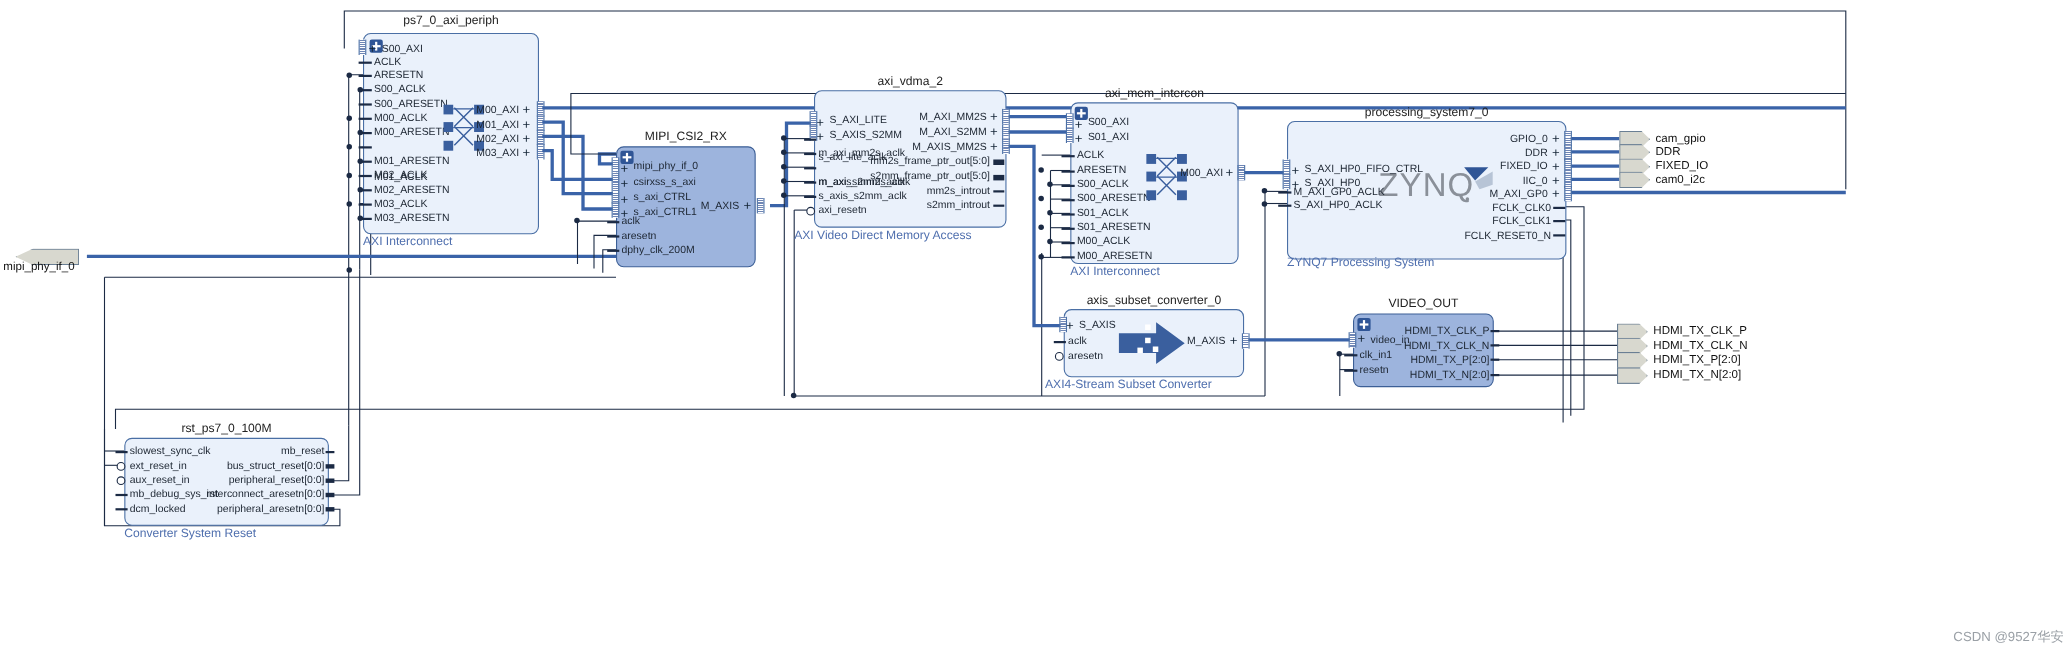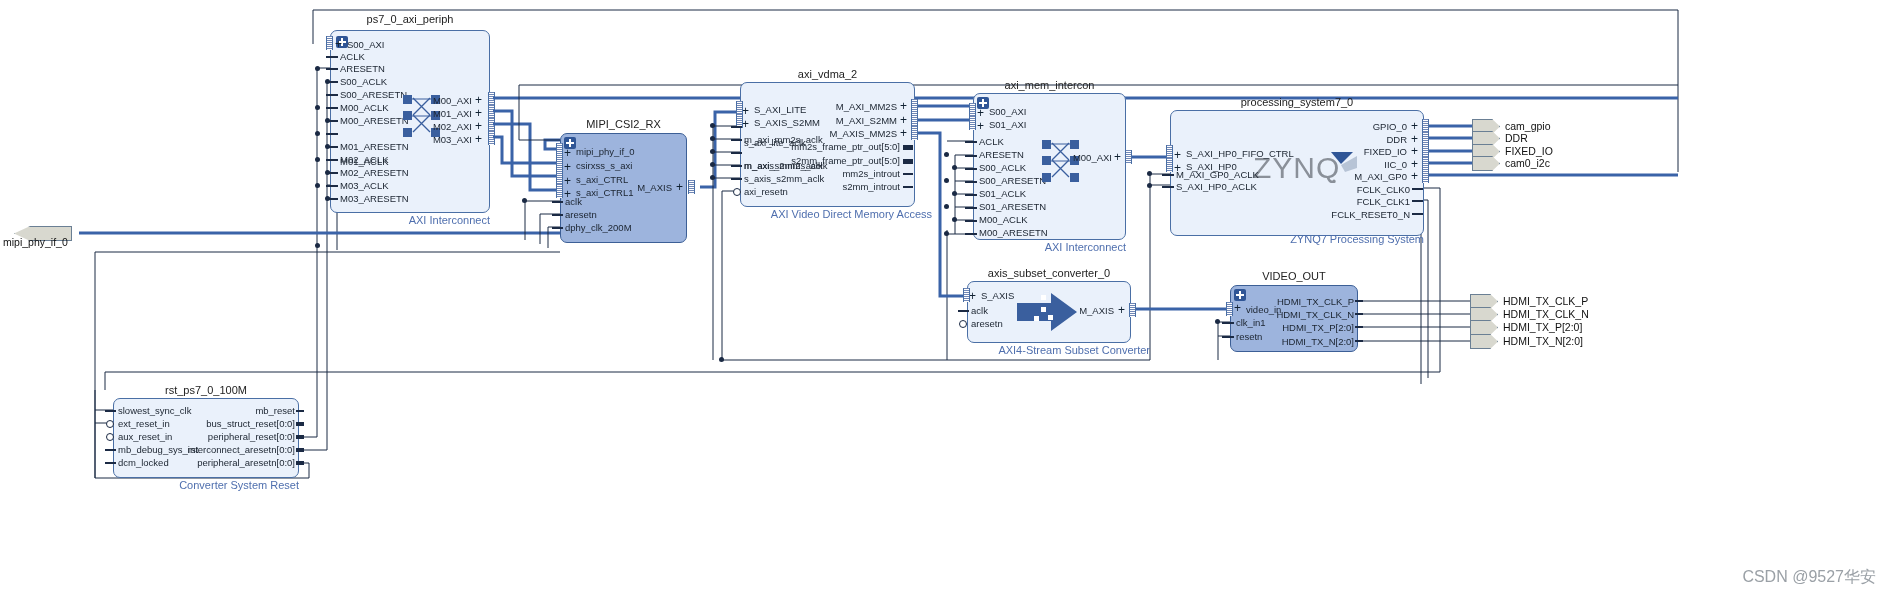--- a/index.html
+++ b/index.html
@@ -7,21 +7,21 @@
        font-family:"Liberation Sans","DejaVu Sans",sans-serif;}
   #canvas{position:absolute;left:0;top:0;width:1884px;height:592px;}
   svg.wires{position:absolute;left:0;top:0;width:1884px;height:592px;pointer-events:none;}
 
   
   .blk{position:absolute;box-sizing:border-box;border:1px solid #4a6fa5;
        border-radius:7px;background:#eaf1fb;}
   .blk.shaded{background:#9db4dd;border-color:#3c5f96;}
   .blk-title{position:absolute;left:0;right:0;text-align:center;color:#222;
              font-size:11px;white-space:nowrap;}
-  .blk-sub{position:absolute;left:0;right:0;text-align:right;color:#4f6fae;
+  .blk-sub{position:absolute;left:0;right:0;text-align:left;color:#4f6fae;
            font-size:11px;white-space:nowrap;}
   .plusbox{position:absolute;width:12px;height:12px;background:#2f5596;
            border-radius:2px;}
   .plusbox:before{content:"";position:absolute;left:2px;top:5px;width:8px;height:2px;background:#fff;}
   .plusbox:after{content:"";position:absolute;left:5px;top:2px;width:2px;height:8px;background:#fff;}
 
   
   .pin{position:absolute;font-size:9.5px;color:#1b2430;white-space:nowrap;
        line-height:11px;height:11px;}
   .pin.l{text-align:left;}
@@ -40,21 +40,21 @@
          box-sizing:border-box;}
   .eport.out{clip-path:polygon(0 0,72% 0,100% 50%,72% 100%,0 100%);}
   .eport.in{clip-path:polygon(0 50%,28% 0,100% 0,100% 100%,28% 100%);}
   .eplabel{position:absolute;font-size:10.5px;color:#111;white-space:nowrap;}
 
   
   .xbar{position:absolute;}
   .zynq{position:absolute;font-size:26px;color:#7b8794;letter-spacing:1px;
         font-family:"Liberation Sans",sans-serif;}
   .arrowglyph{position:absolute;}
-  .wm{position:absolute;right:8px;bottom:4px;color:#9aa0a6;font-size:16px;}
+  .wm{position:absolute;right:8px;bottom:4px;color:#9aa0a6;font-size:12px;}
 </style>
 </head>
 <body>
 
 <div id="canvas">
 
   <svg class="wires" viewBox="0 0 1884 592">
     <g fill="none" stroke="#1b2a44" stroke-width="1">
 
       <path d="M313 44 L313 10 L1678 10 L1678 172"></path>

